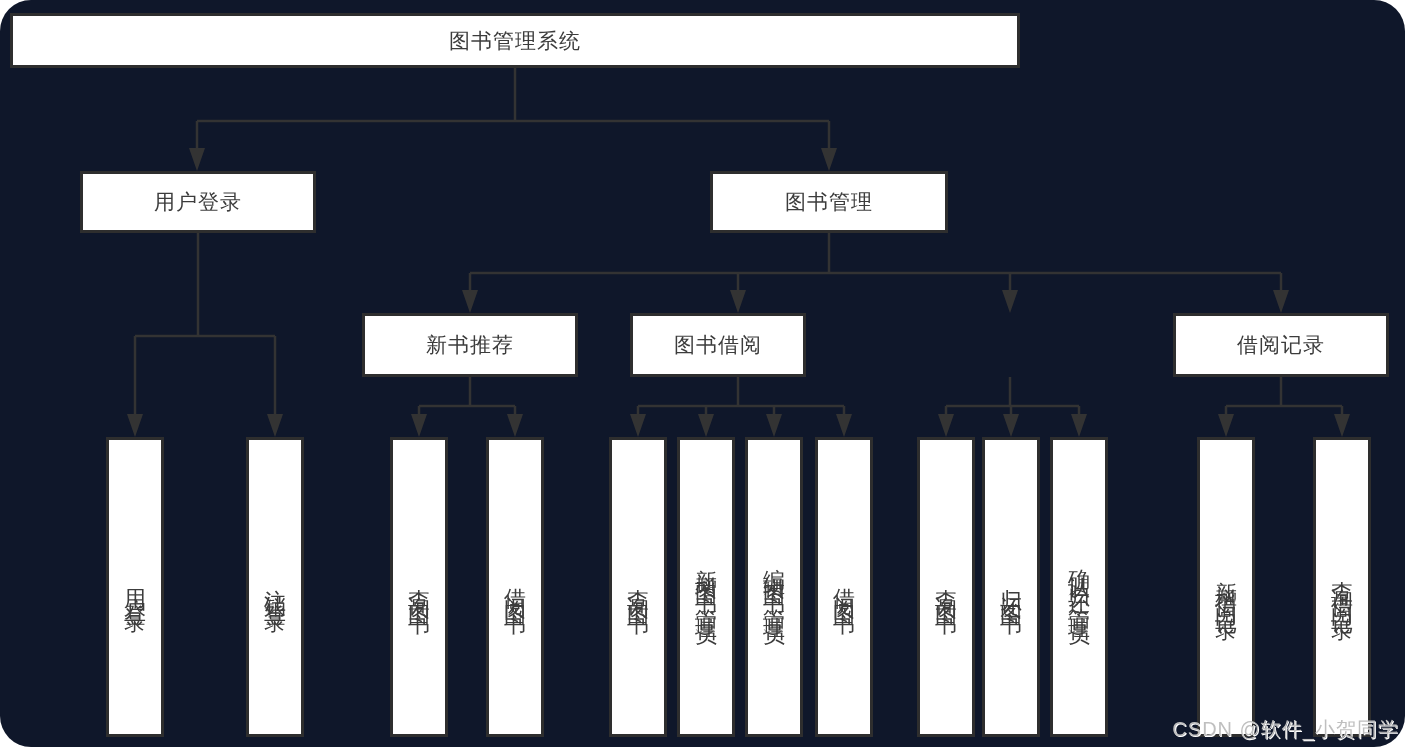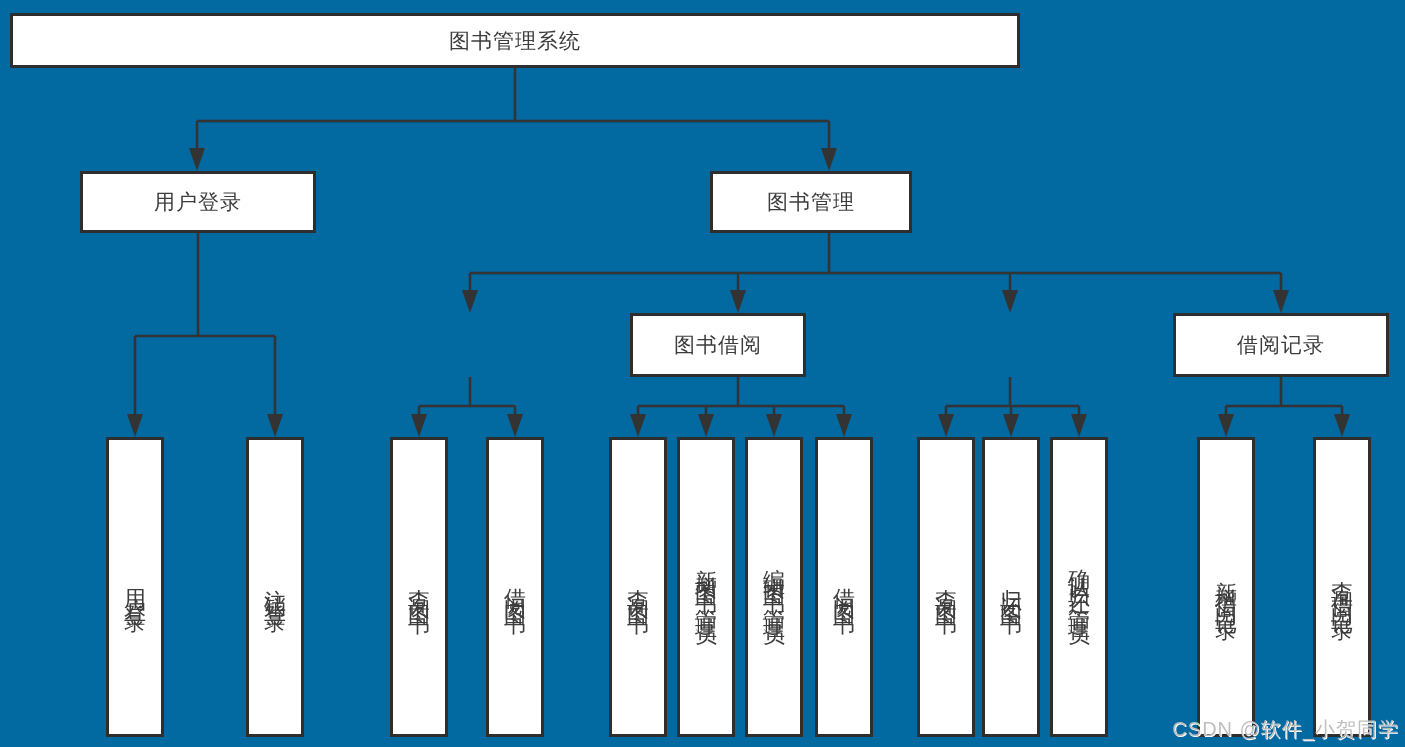--- a/index.html
+++ b/index.html
@@ -1,22 +1,23 @@
 <!DOCTYPE html>
 <html><head>
 <meta charset="utf-8">
 <style>
   html, body { margin: 0; padding: 0; background: #ffffff; }
   #canvas {
     position: relative;
     width: 1405px;
     height: 747px;
-    background: #0369a1;
+    background: #0f172a;
     overflow: hidden;
     font-family: "Liberation Sans", "DejaVu Sans", sans-serif;
+    border-radius: 31px;
   }
   #wires {
     position: absolute;
     left: 0; top: 0;
     width: 1405px; height: 747px;
   }
   .box {
     position: absolute;
     box-sizing: border-box;
     border: 3px solid #2e2e2e;
@@ -86,24 +87,27 @@
       </g>
   </svg>
 
   <div class="box h" style="left:10px; top:13px; width:1010px; height:55px;">
     <span>图书管理系统</span>
   </div>
 
   <div class="box h" style="left:80px; top:171px; width:236px; height:62px;">
     <span>用户登录</span>
   </div>
-  <div class="box h" style="left:710px; top:171px; width:202px; height:62px;">
+  <div class="box h" style="left:710px; top:171px; width:238px; height:62px;">
     <span>图书管理</span>
   </div>
 
+  <div class="box h" style="left:362px; top:313px; width:216px; height:64px;">
+    <span>新书推荐</span>
+  </div>
   <div class="box h" style="left:630px; top:313px; width:176px; height:64px;">
     <span>图书借阅</span>
   </div>
   <div class="box h" style="left:1173px; top:313px; width:216px; height:64px;">
     <span>借阅记录</span>
   </div>
 
   <div class="box v" style="left:106px; top:437px; width:58px; height:300px;">
     <span>用户登录</span>
   </div>

